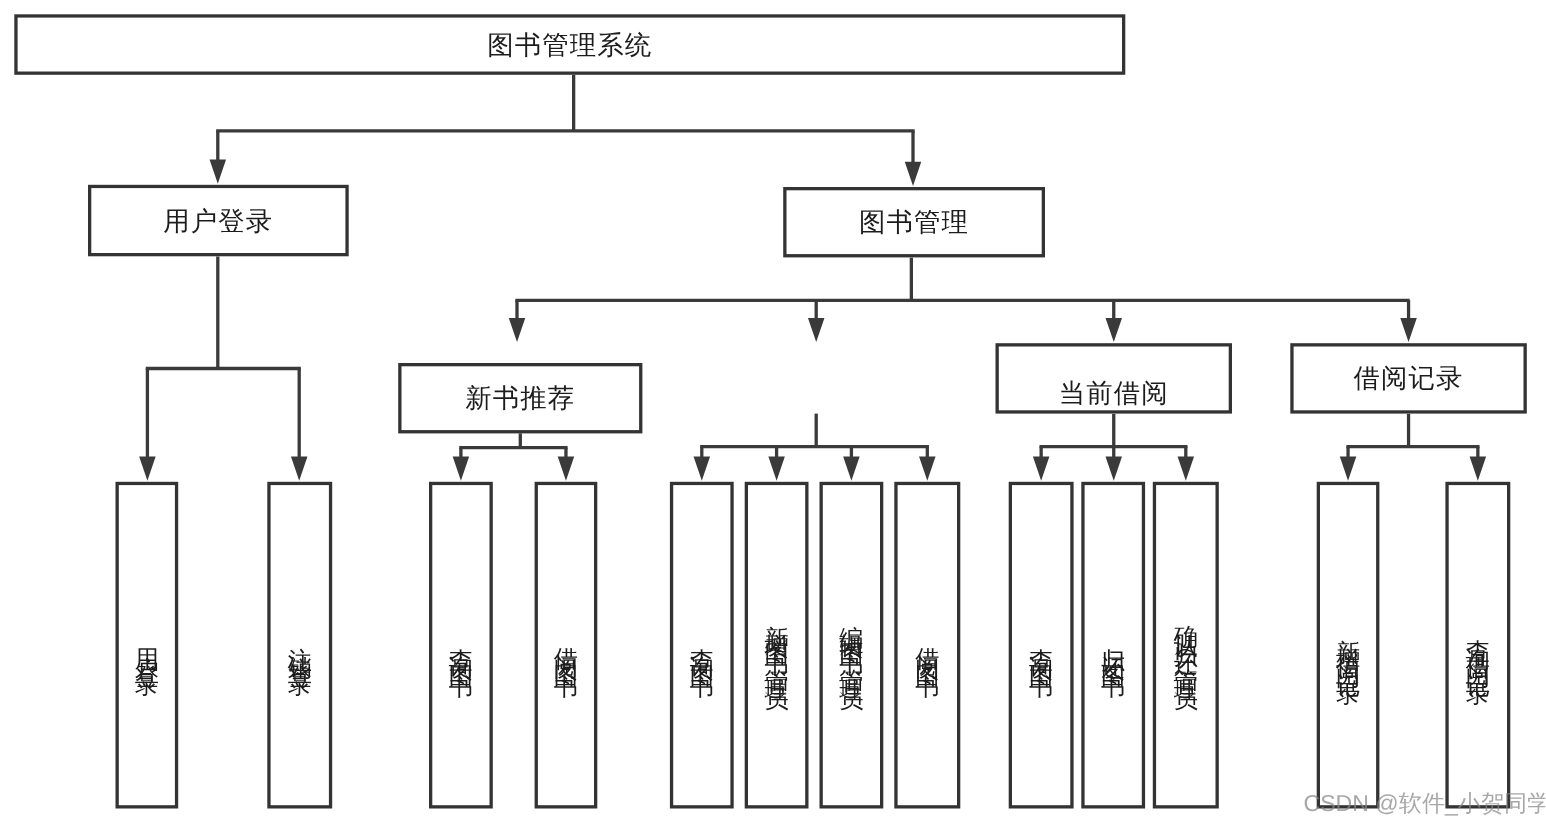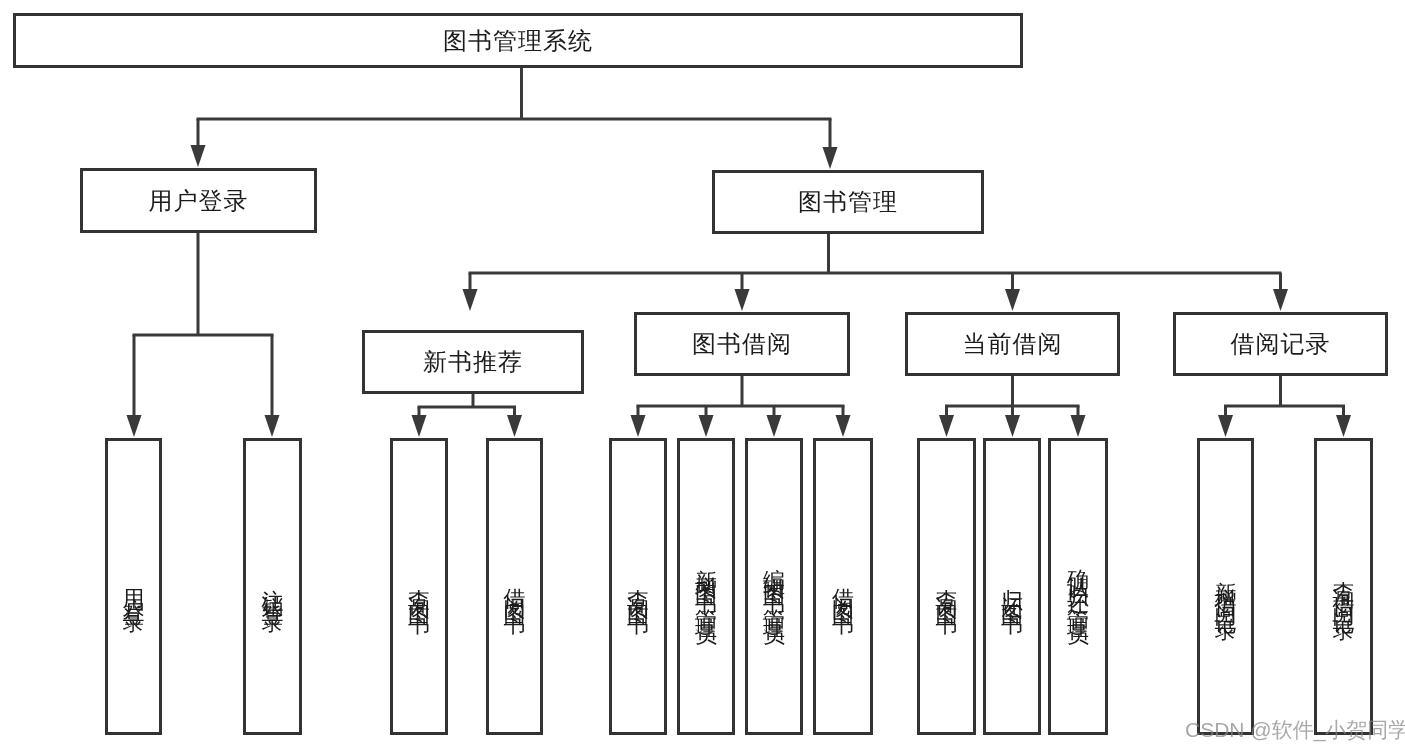--- a/index.html
+++ b/index.html
@@ -98,31 +98,28 @@
     </g>
   </svg>
 
   <div class="box" style="left:13px; top:13px; width:1010px; height:55px;">
     <span class="hlabel root-label">图书管理系统</span>
   </div>
 
   <div class="box" style="left:80px; top:168px; width:237px; height:65px;">
     <span class="hlabel">用户登录</span>
   </div>
-  <div class="box" style="left:712px; top:170px; width:272px; height:64px;">
+  <div class="box" style="left:712px; top:170px; width:238px; height:64px;">
     <span class="hlabel">图书管理</span>
   </div>
 
   <div class="box" style="left:362px; top:330px; width:222px; height:64px;">
     <span class="hlabel">新书推荐</span>
   </div>
-  <div class="box" style="left:634px; top:312px; width:216px; height:64px;">
-    <span class="hlabel">图书借阅</span>
-  </div>
-  <div class="box" style="left:905px; top:312px; width:215px; height:64px;">
+  <div class="box" style="left:905px; top:312px; width:215px; height:64px;align-items:flex-end;">
     <span class="hlabel">当前借阅</span>
   </div>
   <div class="box" style="left:1173px; top:312px; width:215px; height:64px;">
     <span class="hlabel">借阅记录</span>
   </div>
 
   <div class="box" style="left:105px; top:438px; width:57px; height:297px;">
     <span class="vlabel">用户登录</span>
   </div>
   <div class="box" style="left:243px; top:438px; width:59px; height:297px;">

